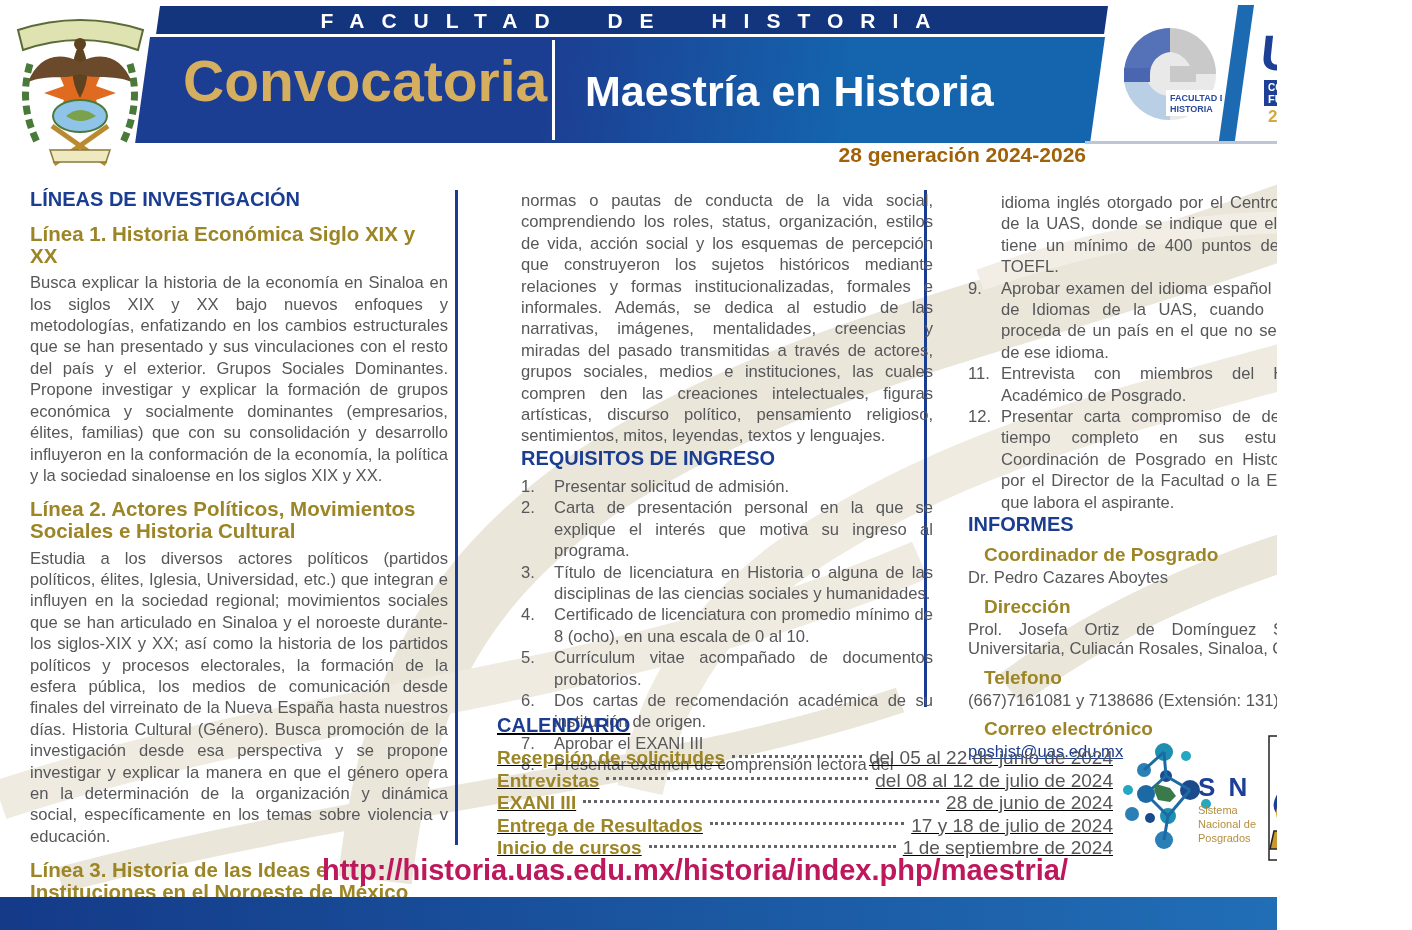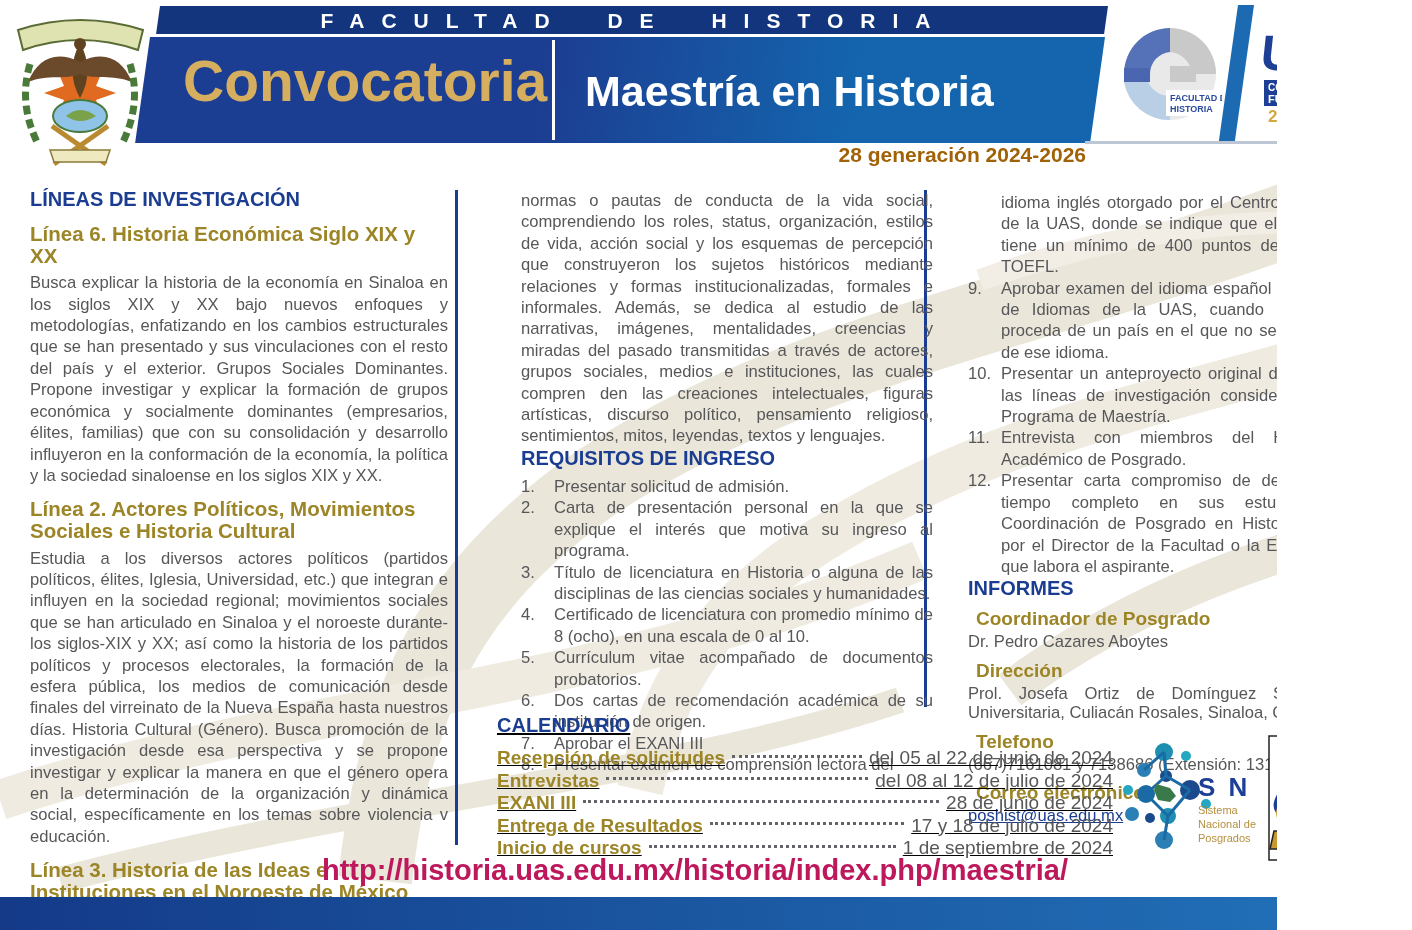--- a/index.html
+++ b/index.html
@@ -35,21 +35,21 @@
   h3.gold-h{margin:12px 0 5px 0;font-size:20.5px;font-weight:700;color:#9c8526;line-height:1.08;}
   p.body{margin:0;font-size:16.6px;line-height:21.4px;color:#57575a;text-align:justify;}
   .ol{margin:0;}
   .ol-item{display:flex;font-size:16.6px;line-height:21.4px;color:#57575a;}
   .ol-num{width:33px;flex:none;}
   .ol-text{flex:1;text-align:justify;}
   .cont-par{padding-left:33px;}
   .req-h{margin-top:24px;margin-bottom:16px;}
   
   .inf-h{margin-top:18px;}
-  h3.inf-gold{margin:8px 0 2px 8px;font-size:19px;font-weight:700;color:#9c8526;}
+  h3.inf-gold{margin:8px 0 2px 16px;font-size:19px;font-weight:700;color:#9c8526;}
   p.inf-body{margin:0;font-size:16.6px;line-height:19.5px;color:#57575a;text-align:justify;}
   a.email{color:#1b3d91;font-size:16.6px;text-decoration:underline;}
   
   .calendar{left:497px;top:714px;width:616px;text-decoration:underline;}
   .cal-row{display:flex;align-items:center;font-size:19px;line-height:22.5px;}
   .cal-label{font-weight:700;color:#9c8526;white-space:nowrap;}
   .cal-leader{flex:1;border-bottom:3px dotted #63636a;margin:0 7px 5px 7px;height:1px;}
   .cal-value{color:#57575a;white-space:nowrap;}
   
   .footer-url{left:30px;top:854px;width:1330px;text-align:center;
@@ -128,21 +128,21 @@
   </svg>
 
   <div class="abs diag-stripe content"></div>
   <div class="abs header-underline content"></div>
 
   <div class="abs divider divider-1 content"></div>
   <div class="abs divider divider-2 content"></div>
 
   <div class="abs col-left content">
     <h2 class="blue-h">LÍNEAS DE INVESTIGACIÓN</h2>
-    <h3 class="gold-h">Línea 6. Historia Económica Siglo XIX y XX</h3>
+    <h3 class="gold-h">Línea 1. Historia Económica Siglo XIX y XX</h3>
     <p class="body">Busca explicar la historia de la economía en Sinaloa en los siglos XIX y XX bajo nuevos enfoques y metodologías, enfatizando en los cambios estructurales que se han presentado y sus vinculaciones con el resto del país y el exterior. Grupos Sociales Dominantes. Propone investigar y explicar la formación de grupos económica y socialmente dominantes (empresarios, élites, familias) que con su consolidación y desarrollo influyeron en la conformación de la economía, la política y la sociedad sinaloense en los siglos XIX y XX.</p>
     <h3 class="gold-h">Línea 2. Actores Políticos, Movimientos Sociales e Historia Cultural</h3>
     <p class="body">Estudia a los diversos actores políticos (partidos políticos, élites, Iglesia, Universidad, etc.) que integran e influyen en la sociedad regional; movimientos sociales que se han articulado en Sinaloa y el noroeste durante-los siglos-XIX y XX; así como la historia de los partidos políticos y procesos electorales, la formación de la esfera pública, los medios de comunicación desde finales del virreinato de la Nueva España hasta nuestros días. Historia Cultural (Género). Busca promoción de la investigación desde esa perspectiva y se propone investigar y explicar la manera en que el género opera en la determinación de la organización y dinámica social, específicamente en los temas sobre violencia v educación.</p>
     <h3 class="gold-h">Línea 3. Historia de las Ideas e Instituciones en el Noroeste de México siglos XVI al XX</h3>
 
   </div>
 
   <div class="abs col-mid content">
     <p class="body">normas o pautas de conducta de la vida social, comprendiendo los roles, status, organización, estilos de vida, acción social y los esquemas de percepción que construyeron los sujetos históricos mediante relaciones y formas institucionalizadas, formales e informales. Además, se dedica al estudio de las narrativas, imágenes, mentalidades, creencias y miradas del pasado transmitidas a través de actores, grupos sociales, medios e instituciones, las cuales compren den las creaciones intelectuales, figuras artísticas, discurso político, pensamiento religioso, sentimientos, mitos, leyendas, textos y lenguajes.</p>
     <h2 class="blue-h req-h">REQUISITOS DE INGRESO</h2>
@@ -181,24 +181,20 @@
       </div>
     </div>
   </div>
 
   <div class="abs col-right content">
     <p class="body cont-par">idioma inglés otorgado por el Centro de Idiomas de la UAS, donde se indique que el sustentante tiene un mínimo de 400 puntos de acuerdo al TOEFL.</p>
     <div class="ol">
       <div class="ol-item">
         <span class="ol-num">9.</span>
         <span class="ol-text">Aprobar examen del idioma español en el Centro de Idiomas de la UAS, cuando el aspirante proceda de un país en el que no sea dominante de ese idioma.</span>
-      </div>
-      <div class="ol-item">
-        <span class="ol-num">10.</span>
-        <span class="ol-text">Presentar un anteproyecto original de acuerdo a las líneas de investigación consideradas en el Programa de Maestría.</span>
       </div>
       <div class="ol-item">
         <span class="ol-num">11.</span>
         <span class="ol-text">Entrevista con miembros del H. Consejo Académico de Posgrado.</span>
       </div>
       <div class="ol-item">
         <span class="ol-num">12.</span>
         <span class="ol-text">Presentar carta compromiso de dedicación de tiempo completo en sus estudios a la Coordinación de Posgrado en Historia, avalada por el Director de la Facultad o la Escuela en la que labora el aspirante.</span>
       </div>
     </div>

